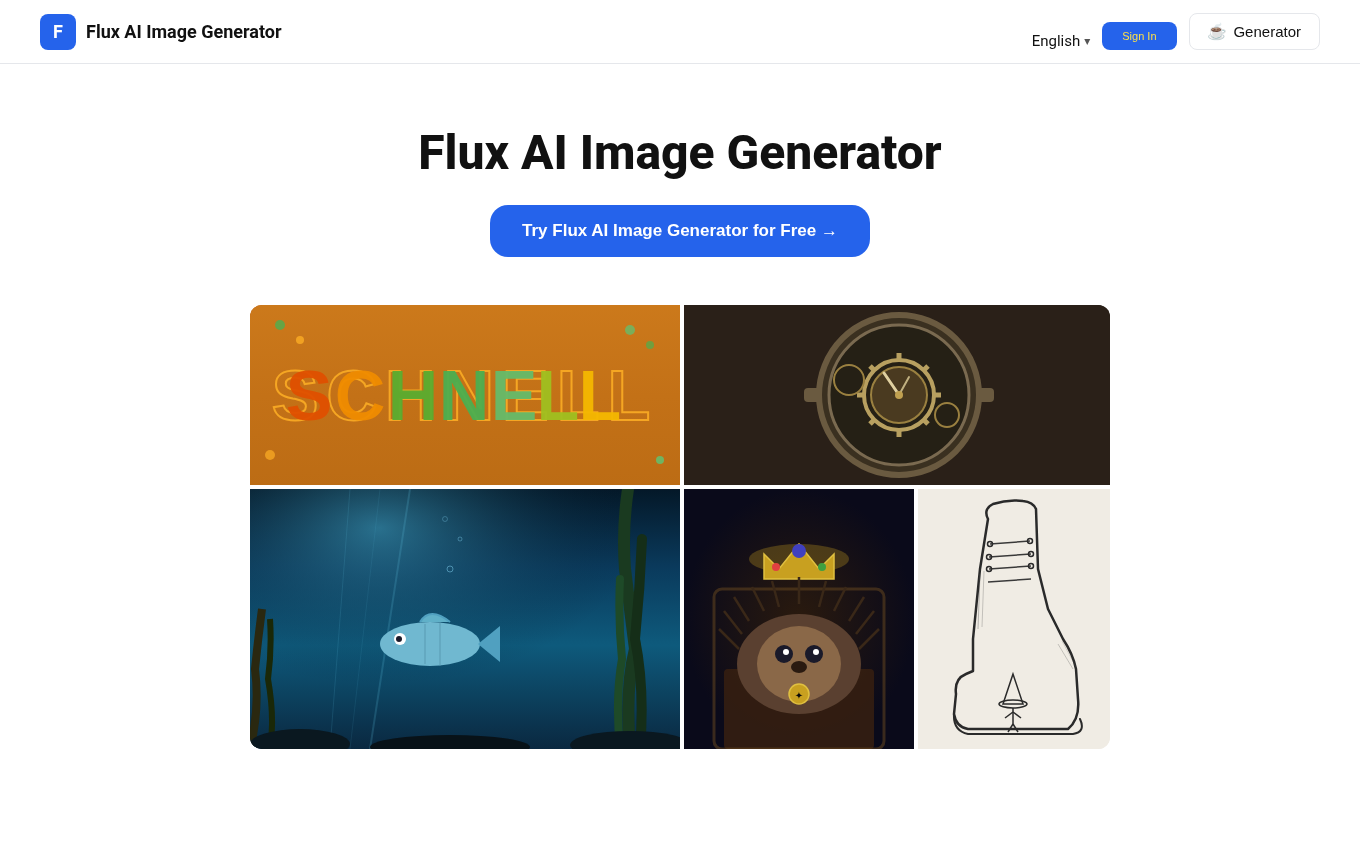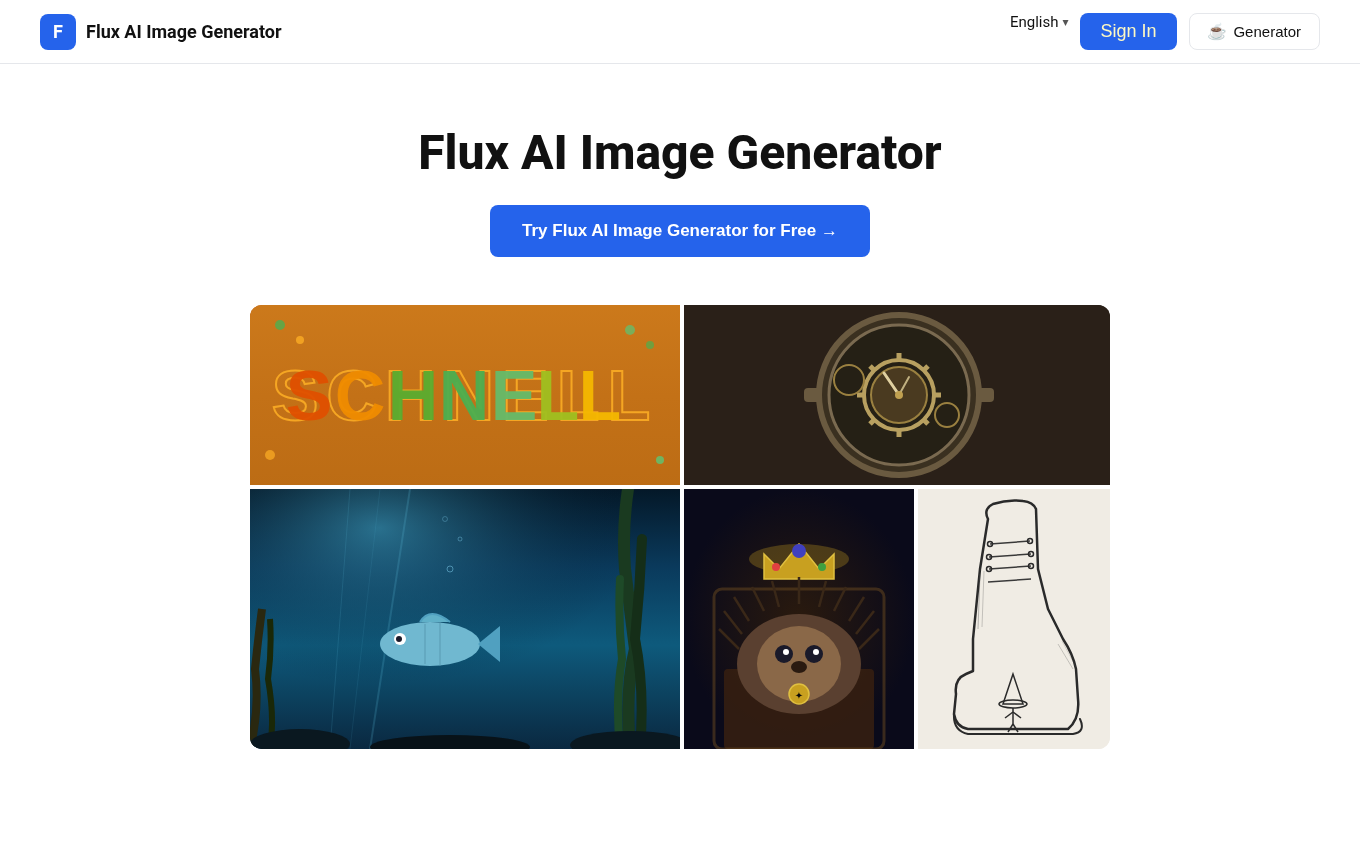--- a/index.html
+++ b/index.html
@@ -66,45 +66,45 @@
       text-decoration: none;
       cursor: pointer;
     }
 
     .nav-link.active {
       color: #2563eb;
     }
 
     .nav-right {
       display: flex;
-      align-items: flex-start;
+      align-items: flex-end;
       gap: 12px;
     }
 
     .lang-selector {
       display: flex;
       align-items: center;
       gap: 4px;
       font-size: 15px;
       color: #111;
       cursor: pointer;
     }
 
     .chevron-down {
       font-size: 12px;
       color: #555;
     }
 
     .btn-signin {
       padding: 8px 20px;
       background: #2563eb;
-      color: #fef9c3;
+      color: #fde047;
       border: none;
       border-radius: 8px;
-      font-size: 18px;
+      font-size: 11px;
       font-weight: 500;
       cursor: pointer;
     }
 
     .btn-subscribe {
       display: flex;
       align-items: center;
       gap: 6px;
       padding: 8px 18px;
       background: #fff;
@@ -142,21 +142,21 @@
       line-height: 1.7;
       max-width: 720px;
       margin-bottom: 36px;
     }
 
     .btn-cta {
       padding: 16px 32px;
       background: #2563eb;
       color: #fff;
       border: none;
-      border-radius: 8px;
+      border-radius: 18px;
       font-size: 17px;
       font-weight: 600;
       cursor: pointer;
       margin-bottom: 48px;
     }
 
     
     .image-grid-full {
       width: 860px;
       margin: 0 auto;

